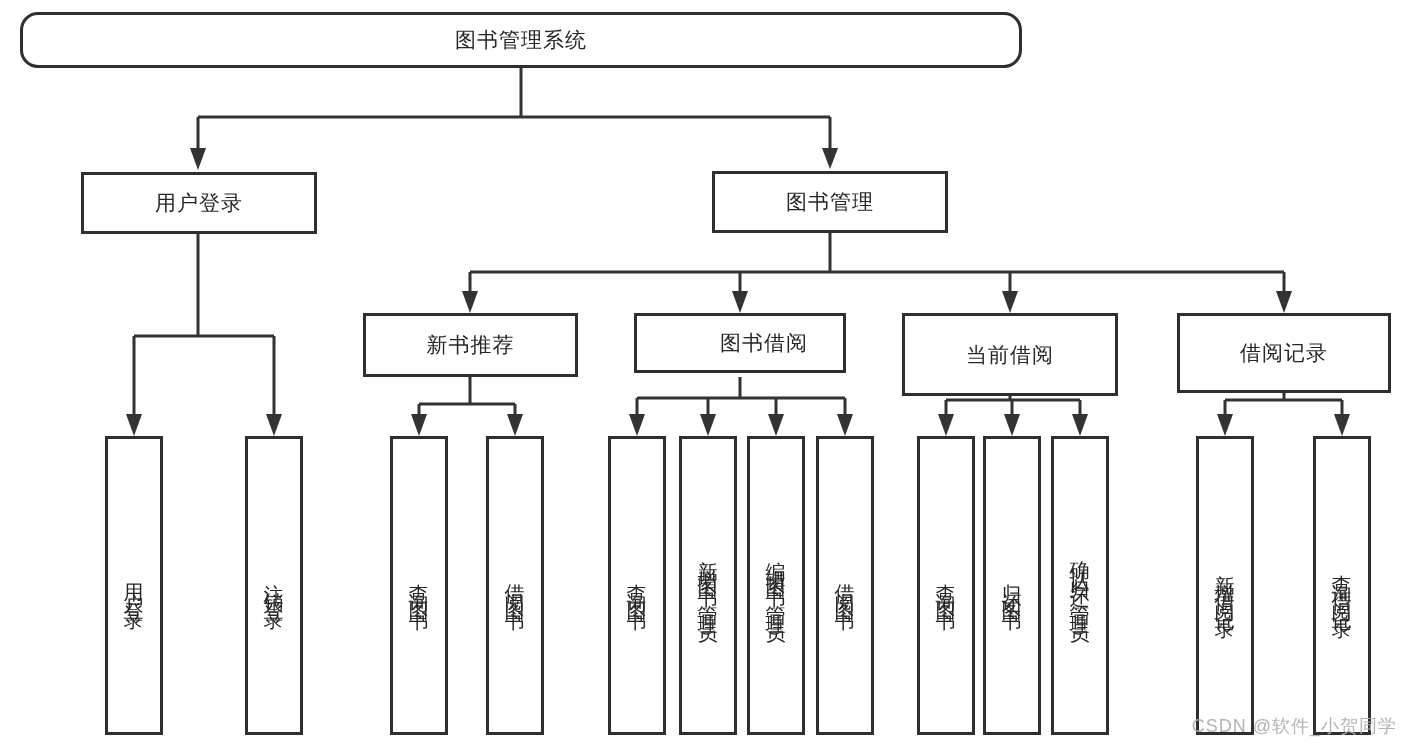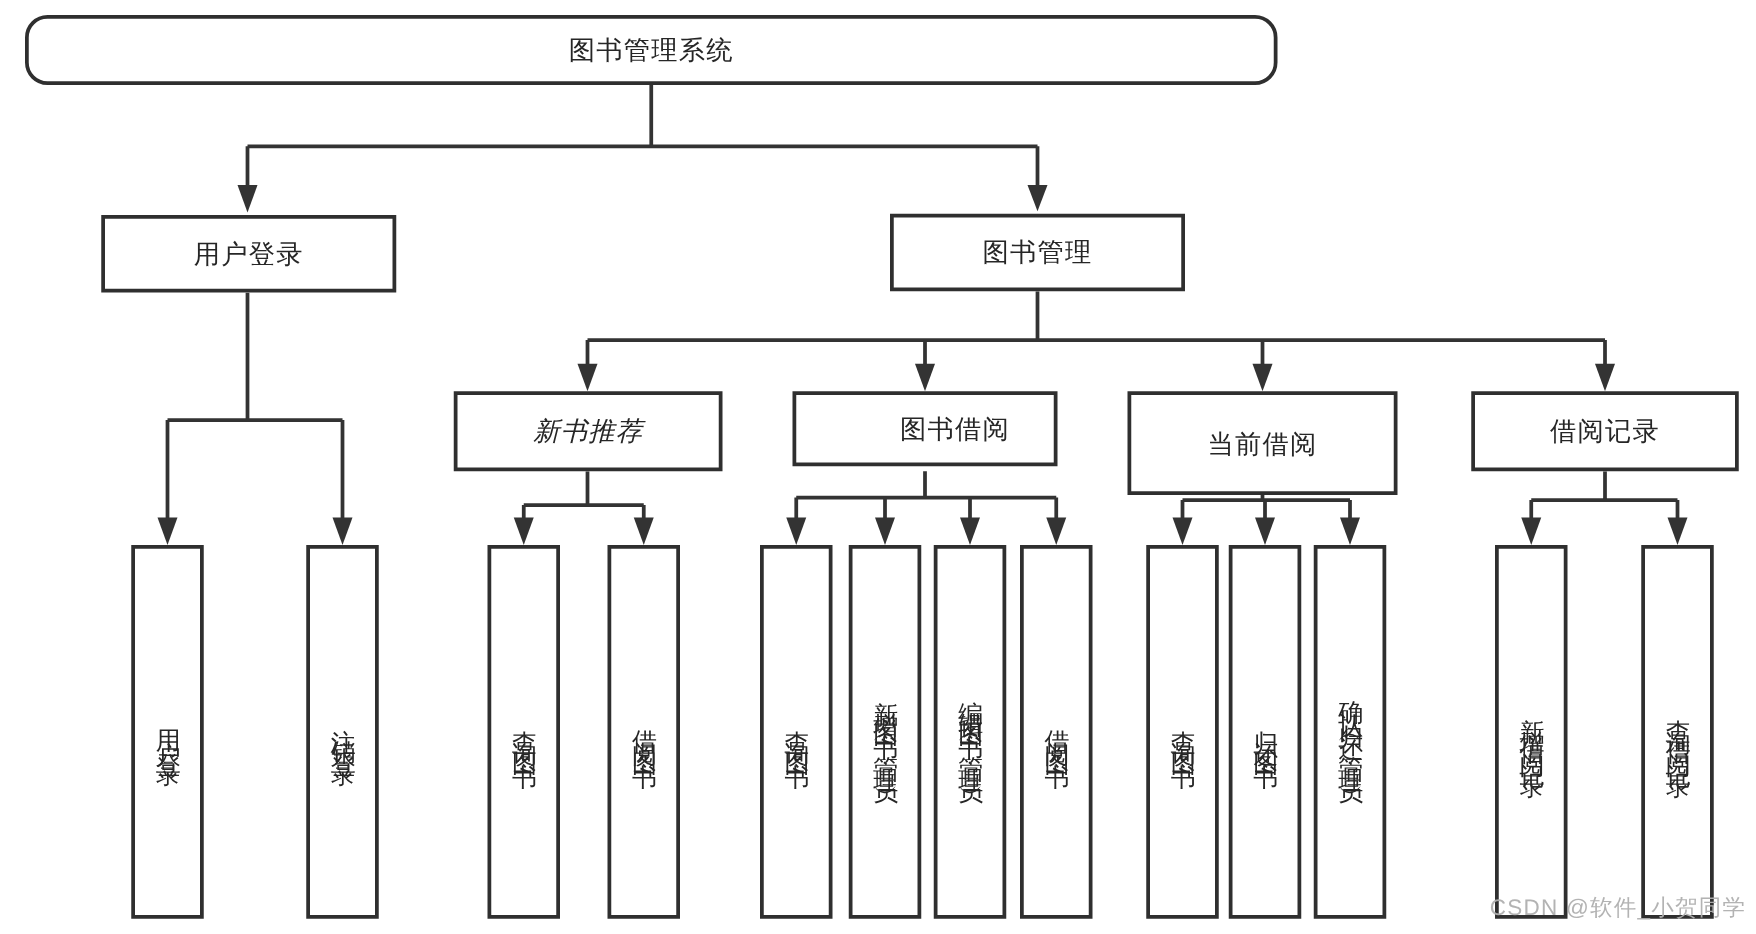--- a/index.html
+++ b/index.html
@@ -45,24 +45,24 @@
     font-size: 20px;
     writing-mode: vertical-rl;
     text-orientation: mixed;
     letter-spacing: 9px;
     line-height: 1;
   }
   
   .n-root      { left: 20px;   top: 12px;  width: 1002px; height: 56px; border-radius: 18px; }
   .n-l2-login  { left: 81px;   top: 172px; width: 236px;  height: 62px; }
   .n-l2-mgmt   { left: 712px;  top: 171px; width: 236px;  height: 62px; }
-  .n-l3-new    { left: 363px;  top: 313px; width: 215px;  height: 64px; font-style: italic; }
+  .n-l3-new    { left: 363px;  top: 313px; width: 215px;  height: 64px; }
   .n-l3-borrow { left: 634px;  top: 313px; width: 212px;  height: 60px; padding-left: 48px; }
   .n-l3-cur    { left: 902px;  top: 313px; width: 216px;  height: 83px; }
-  .n-l3-rec    { left: 1177px; top: 313px; width: 214px;  height: 64px; }
+  .n-l3-rec    { left: 1177px; top: 313px; width: 214px;  height: 80px; }
   
   .n-lf1  { left: 105px;  }
   .n-lf2  { left: 245px;  }
   .n-lf3  { left: 390px;  }
   .n-lf4  { left: 486px;  }
   .n-lf5  { left: 608px;  }
   .n-lf6  { left: 679px;  }
   .n-lf7  { left: 747px;  }
   .n-lf8  { left: 816px;  }
   .n-lf9  { left: 917px;  }

